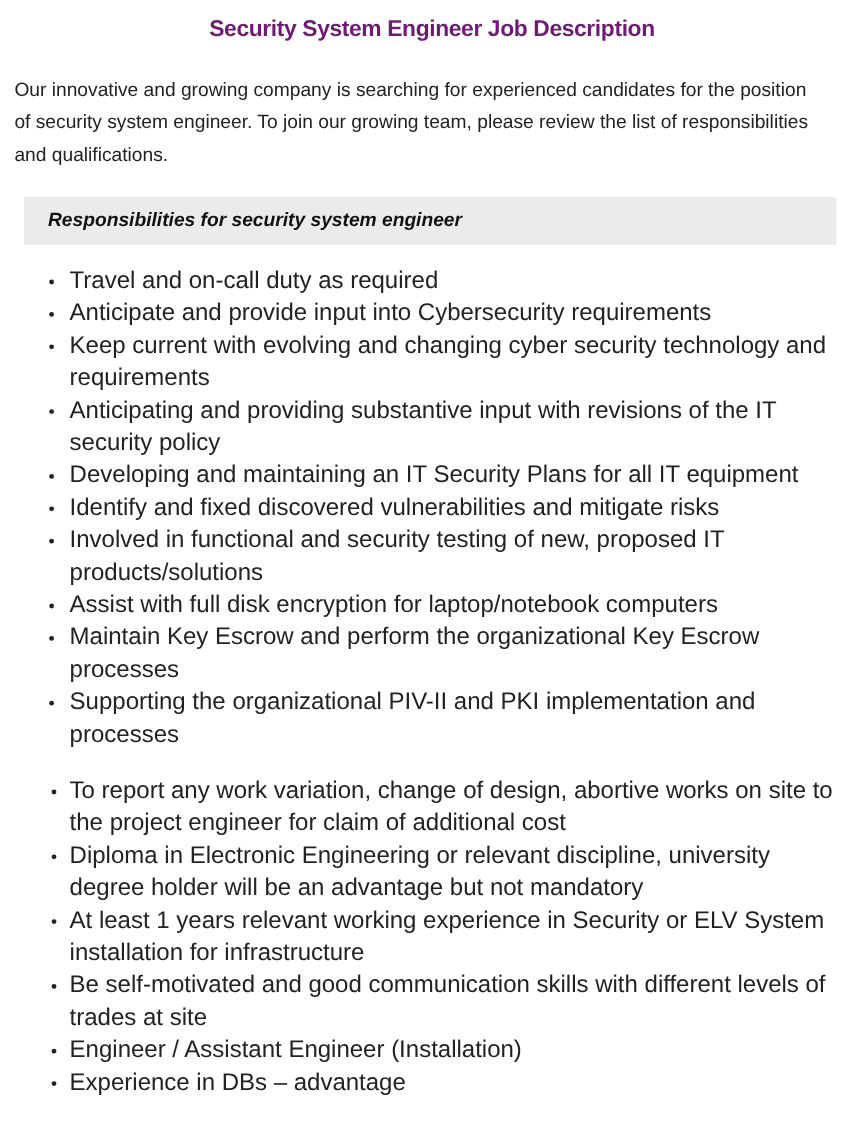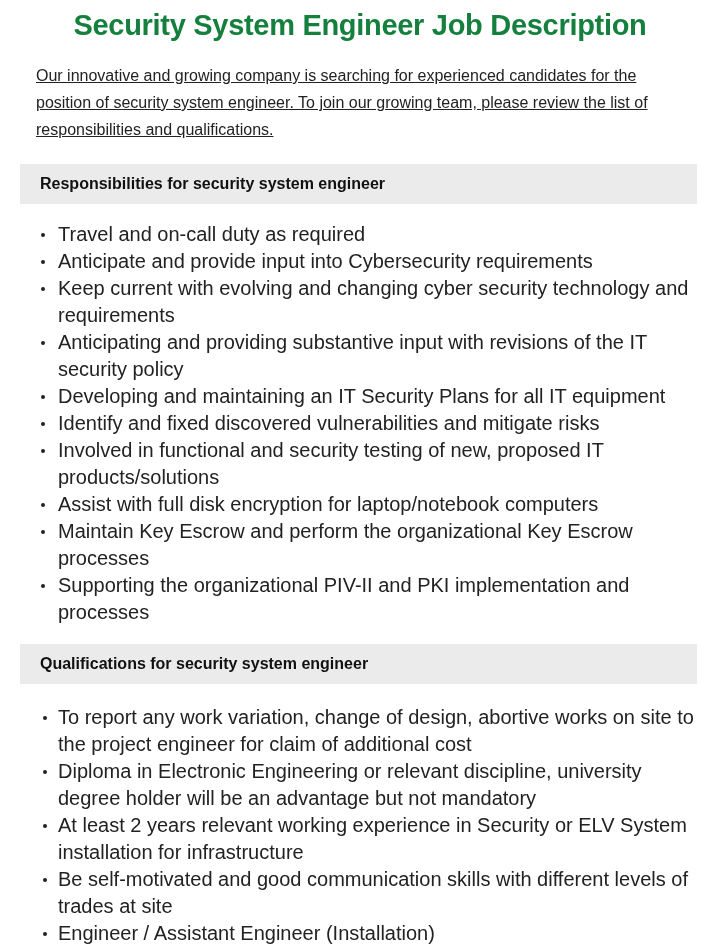--- a/index.html
+++ b/index.html
@@ -20,52 +20,52 @@
     width: 720px;
     height: 949px;
     position: relative;
     padding: 0;
   }
 
   
   .doc-title {
     margin: 0;
     padding: 6px 40px 0 40px;
-    font-size: 29px;
+    font-size: 19px;
     line-height: 38px;
     font-weight: bold;
     letter-spacing: -0.3px;
     text-align: center;
-    color: #15803d;
+    color: #701a75;
     white-space: nowrap;
   }
 
   
   .intro {
     margin: 0;
-    padding: 18px 38px 0 36px;
+    padding: 18px 38px 0 12px;
     font-size: 16px;
     line-height: 27px;
     color: #222222;
     font-weight: normal;
-    text-decoration: underline;
   }
 
   
   .section {
     margin: 0;
     padding: 0;
   }
   .section-header-band {
     margin: 21px 23px 0 20px;
     background: #ebebeb;
     height: 40px;
     display: flex;
     align-items: center;
     padding-left: 20px;
+    font-style: italic;
   }
   .section-header-band.second {
     margin-top: 18px;
   }
   .section-header-title {
     font-size: 16px;
     line-height: 20px;
     font-weight: bold;
     color: #111111;
   }
@@ -128,26 +128,23 @@
       <li>Developing and maintaining an IT Security Plans for all IT equipment</li>
       <li>Identify and fixed discovered vulnerabilities and mitigate risks</li>
       <li>Involved in functional and security testing of new, proposed IT products/solutions</li>
       <li>Assist with full disk encryption for laptop/notebook computers</li>
       <li>Maintain Key Escrow and perform the organizational Key Escrow processes</li>
       <li>Supporting the organizational PIV-II and PKI implementation and processes</li>
     </ul>
   </section>
 
   <section class="section">
-    <div class="section-header-band second">
-      <span class="section-header-title">Qualifications for security system engineer</span>
-    </div>
     <ul class="bullets qualifications">
       <li>To report any work variation, change of design, abortive works on site to the project engineer for claim of additional cost</li>
       <li>Diploma in Electronic Engineering or relevant discipline, university degree holder will be an advantage but not mandatory</li>
-      <li>At least 2 years relevant working experience in Security or ELV System installation for infrastructure</li>
+      <li>At least 1 years relevant working experience in Security or ELV System installation for infrastructure</li>
       <li>Be self-motivated and good communication skills with different levels of trades at site</li>
       <li>Engineer / Assistant Engineer (Installation)</li>
       <li>Experience in DBs – advantage</li>
     </ul>
   </section>
 
 </div>
 
 </body></html>

